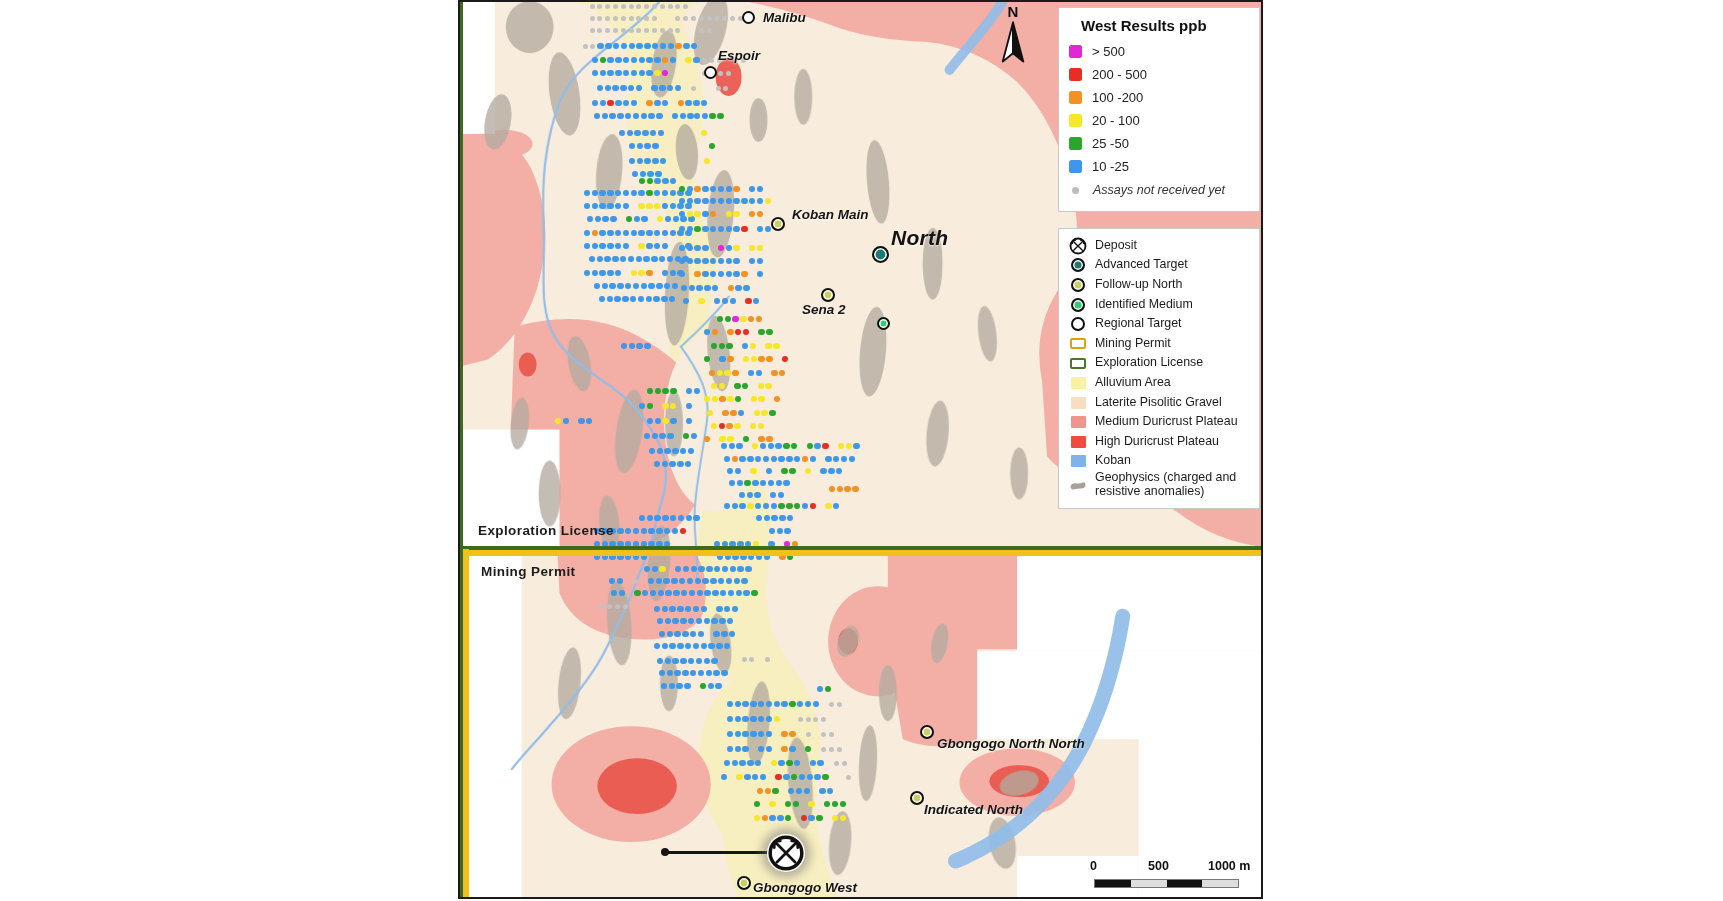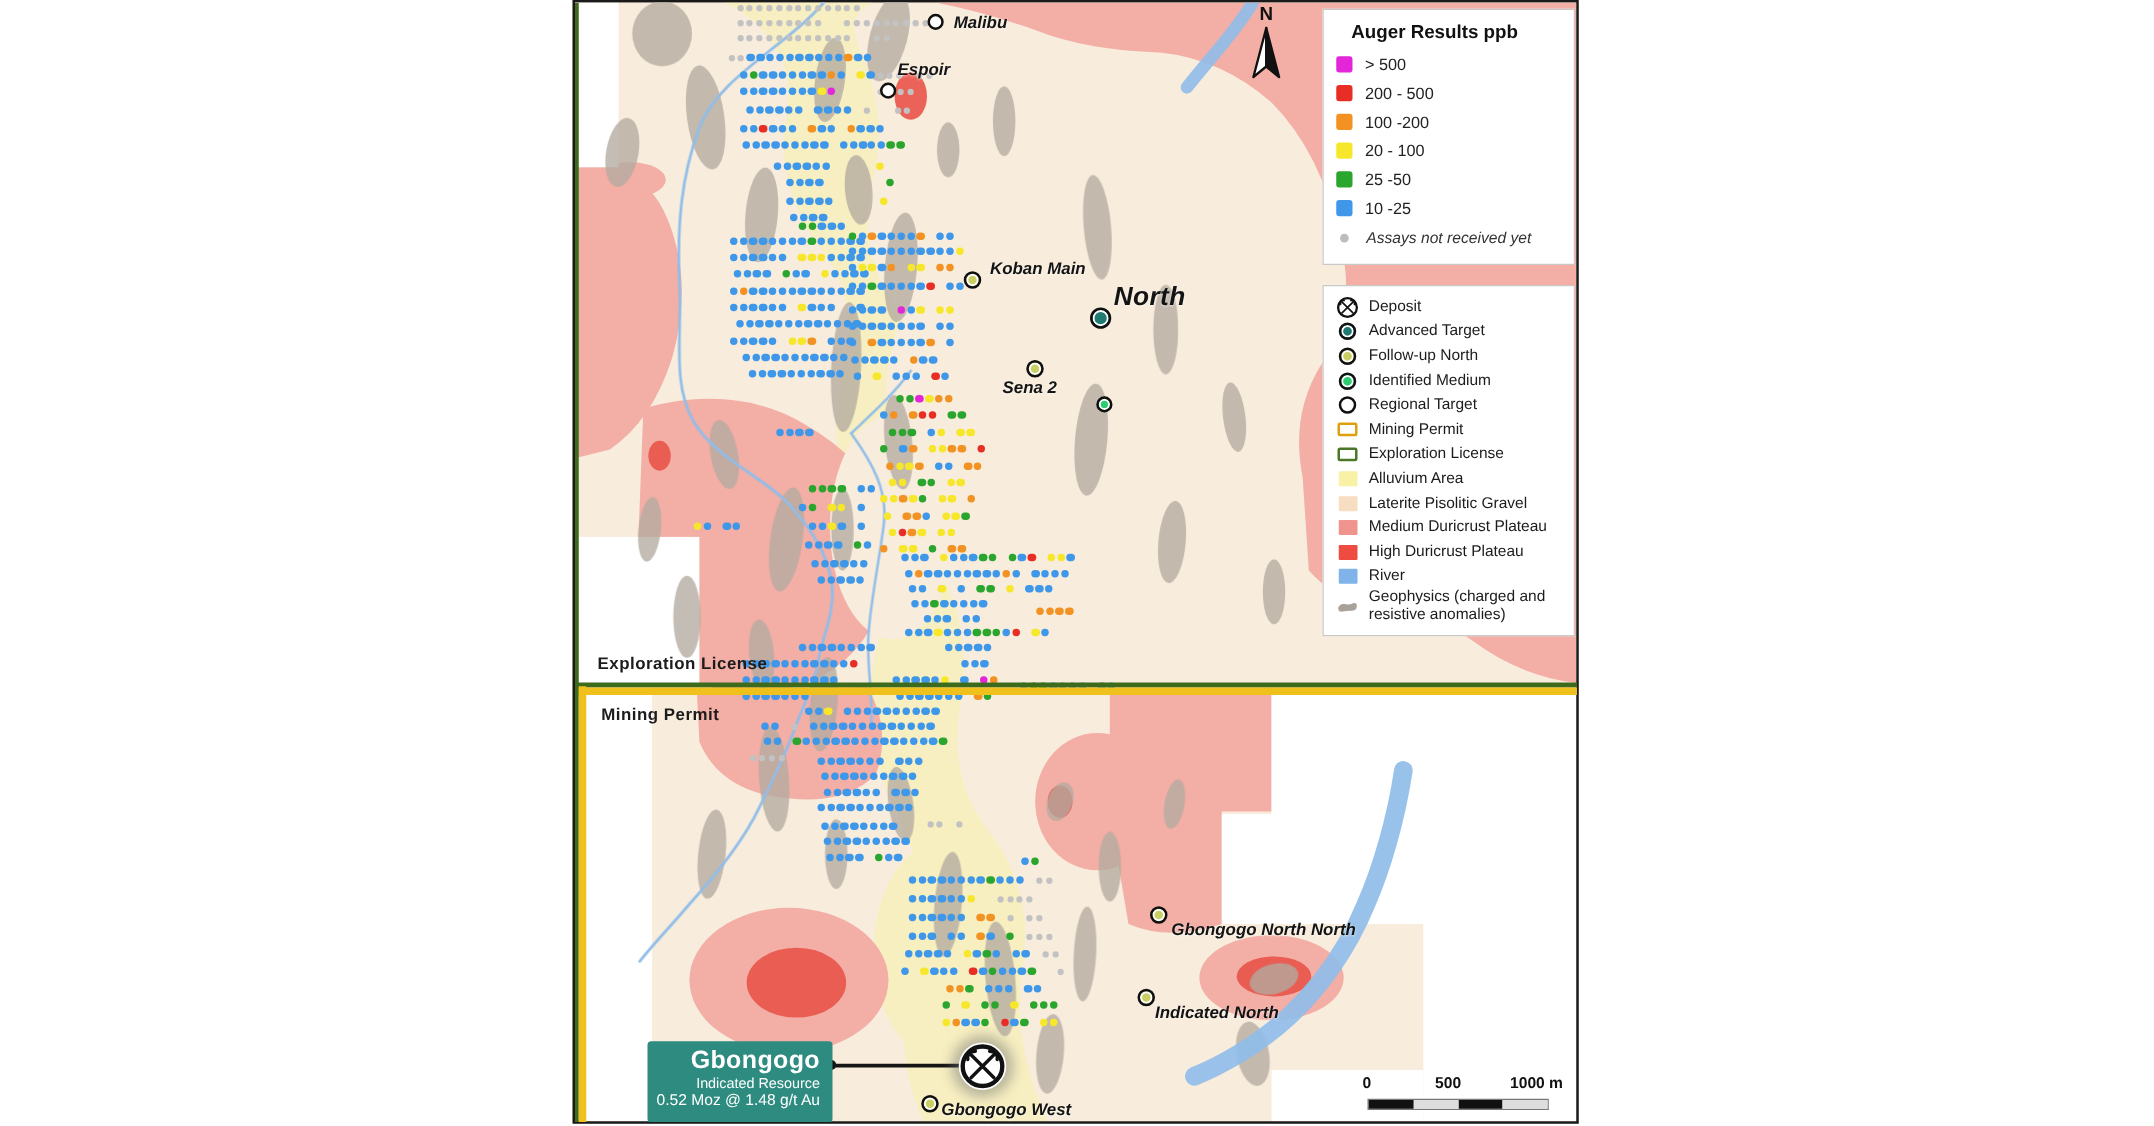--- a/index.html
+++ b/index.html
@@ -1021,21 +1021,21 @@
 
     <div class="compass">
       <div class="compass-n">N</div>
       <svg width="28" height="44" viewBox="0 0 30 46">
         <polygon points="15,2 4,44 15,35" fill="#ffffff" stroke="#111" stroke-width="2" stroke-linejoin="round"></polygon>
         <polygon points="15,2 26,44 15,35" fill="#111111" stroke="#111" stroke-width="2" stroke-linejoin="round"></polygon>
       </svg>
     </div>
 
     <div class="legend legend1">
-      <div class="legend1-title">Auger Results ppb</div>
+      <div class="legend1-title">West Results ppb</div>
       <div id="augerItems">
           <div class="lg1-row">
             <span class="sw" style="background: rgb(227, 38, 216);"></span>
             <span class="lg1-lbl">&gt; 500</span>
           </div>
           <div class="lg1-row">
             <span class="sw" style="background: rgb(232, 45, 36);"></span>
             <span class="lg1-lbl">200 - 500</span>
           </div>
           <div class="lg1-row">
@@ -1130,21 +1130,21 @@
           <div class="lg2-row">
             <span class="ic">
               <span class="fc" style="background: rgb(238, 75, 65);"></span>
             </span>
             <span>High Duricrust Plateau</span>
           </div>
           <div class="lg2-row">
             <span class="ic">
               <span class="fc" style="background: rgb(127, 179, 234);"></span>
             </span>
-            <span>River</span>
+            <span>Koban</span>
           </div>
           <div class="lg2-row">
             <span class="ic">
               <svg width="20" height="13" viewBox="0 0 24 14">
                 <path d="M2 8 Q4 3 9 4 Q14 5 18 3 Q22 2 22 6 Q22 11 16 11 Q10 11 7 12 Q2 13 2 8 Z" fill="#a9a29a"></path>
               </svg>
             </span>
             <span>Geophysics (charged and resistive anomalies)</span>
           </div>
         </div>
@@ -1153,25 +1153,20 @@
     <span class="sb-label" id="sb0">0</span>
     <span class="sb-label" id="sb1">500</span>
     <span class="sb-label" id="sb2">1000 m</span>
     <div class="sb-bar" id="sbBar">
         <span class="sb-seg" style="background: rgb(17, 17, 17);"></span>
         <span class="sb-seg" style="background: rgb(222, 222, 222);"></span>
         <span class="sb-seg" style="background: rgb(17, 17, 17);"></span>
         <span class="sb-seg" style="background: rgb(222, 222, 222);"></span>
       </div>
 
-    <div class="anno">
-      <div class="anno-title">Gbongogo</div>
-      <div class="anno-l1">Indicated Resource</div>
-      <div class="anno-l2">0.52 Moz @ 1.48 g/t Au</div>
-    </div>
     <div class="connector-dot"></div>
     <div class="connector"></div>
     <div class="deposit-marker">
       <svg viewBox="0 0 24 24">
         <circle cx="12" cy="12" r="10" fill="#fff" stroke="#111" stroke-width="2.2"></circle>
         <path d="M6.2 6.2 L17.8 17.8 M17.8 6.2 L6.2 17.8" stroke="#111" stroke-width="1.7" fill="none" stroke-linecap="round"></path>
         <path d="M4.6 8.6 Q4.2 4.4 8.4 4.4 M15.6 4.4 Q19.8 4.4 19.4 8.6" stroke="#111" stroke-width="1.7" fill="none" stroke-linecap="round"></path>
       </svg>
     </div>
 

